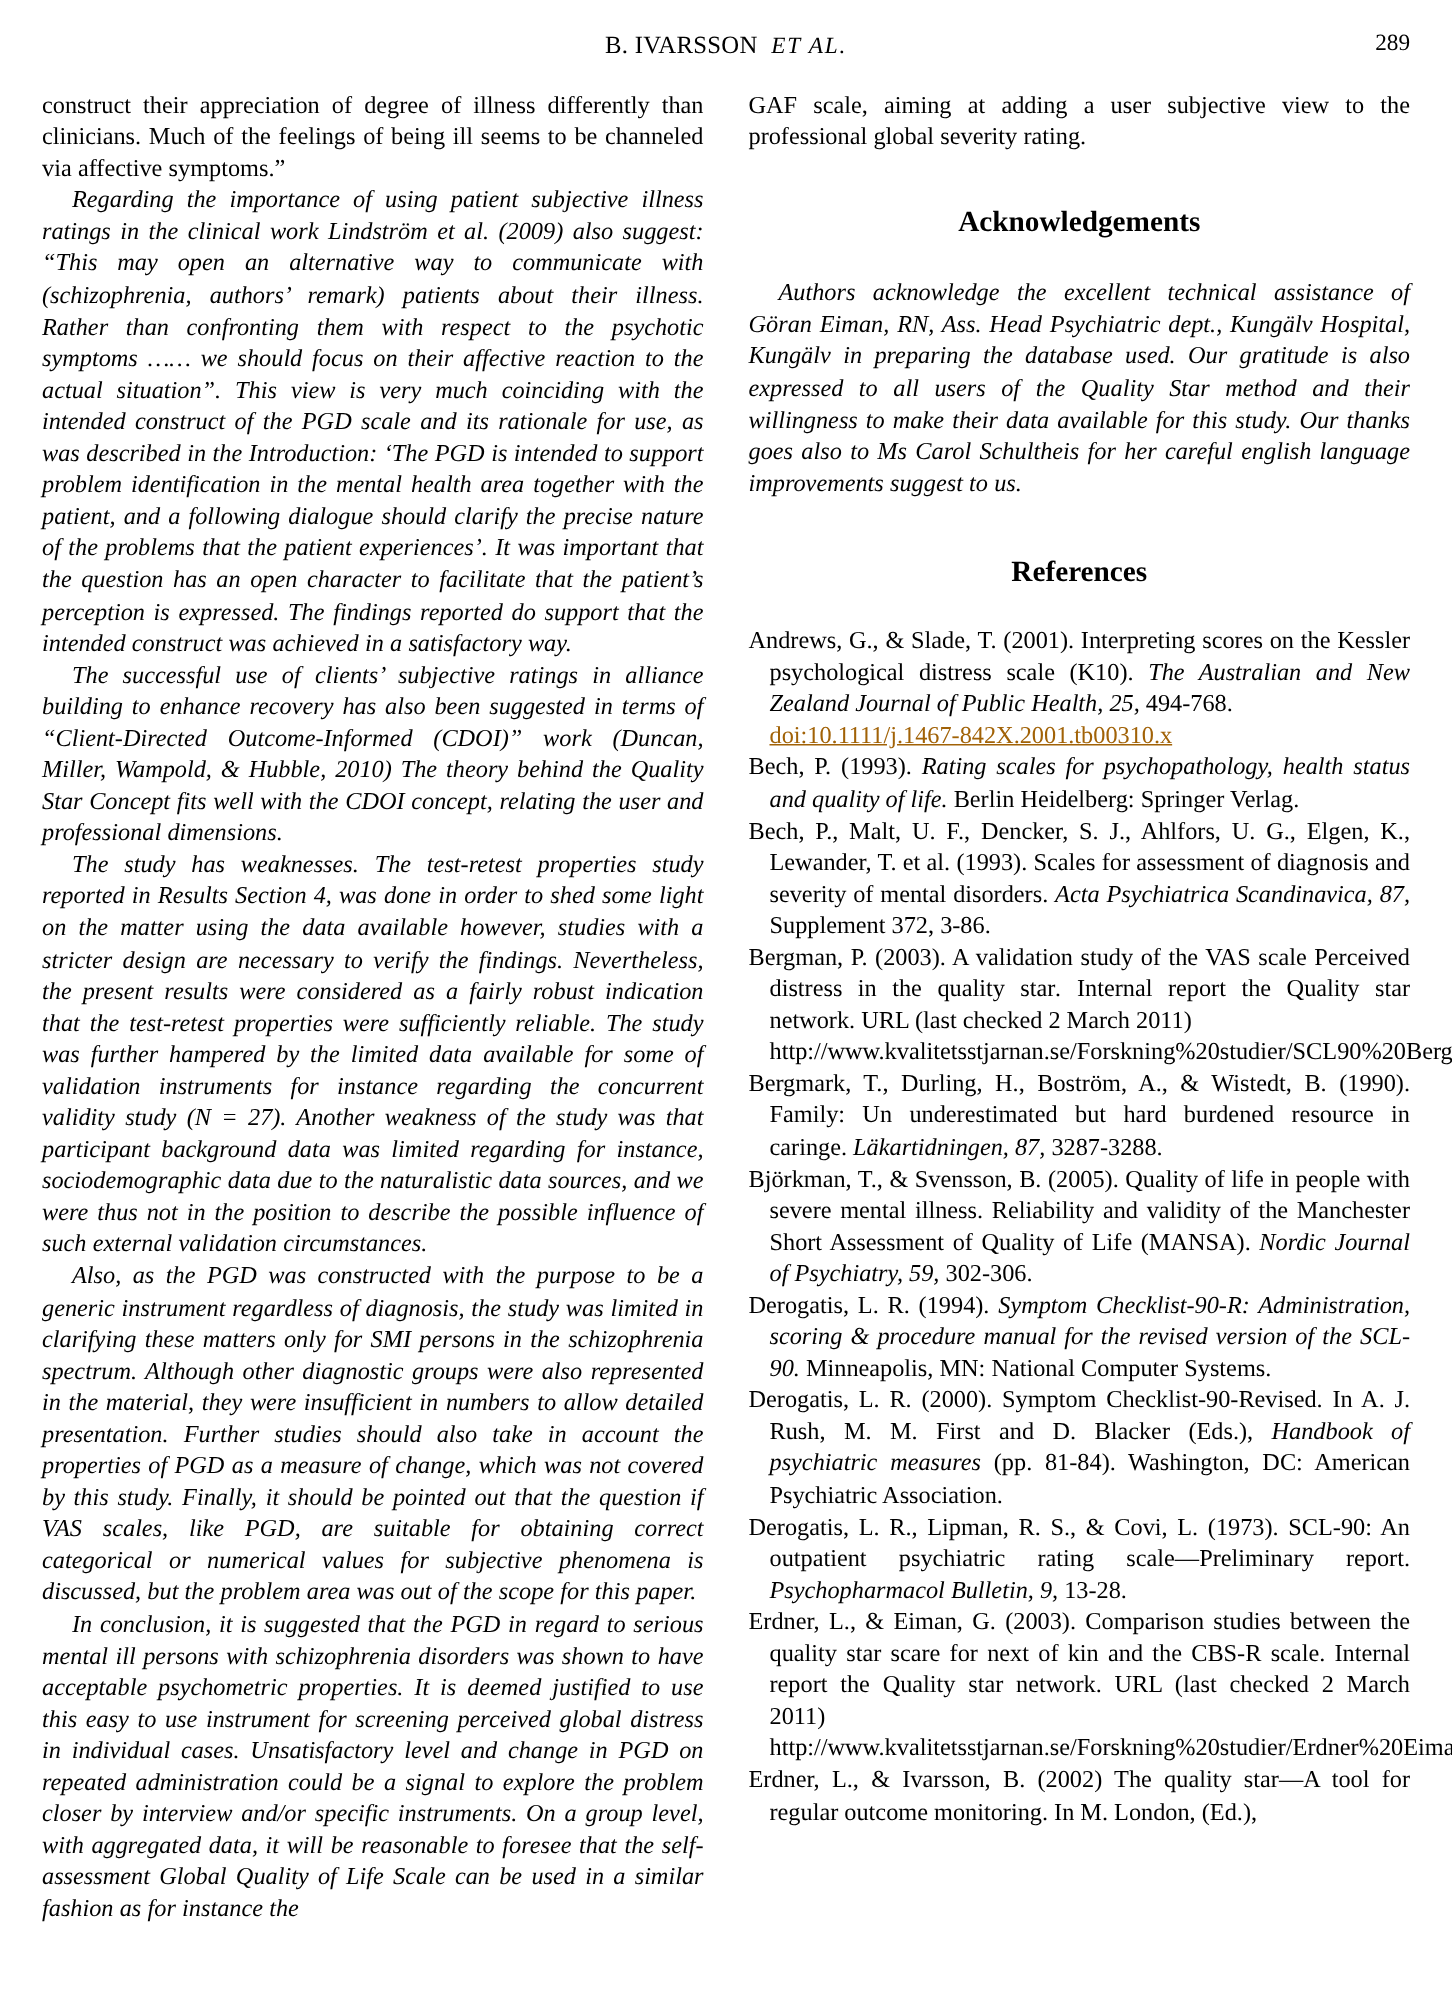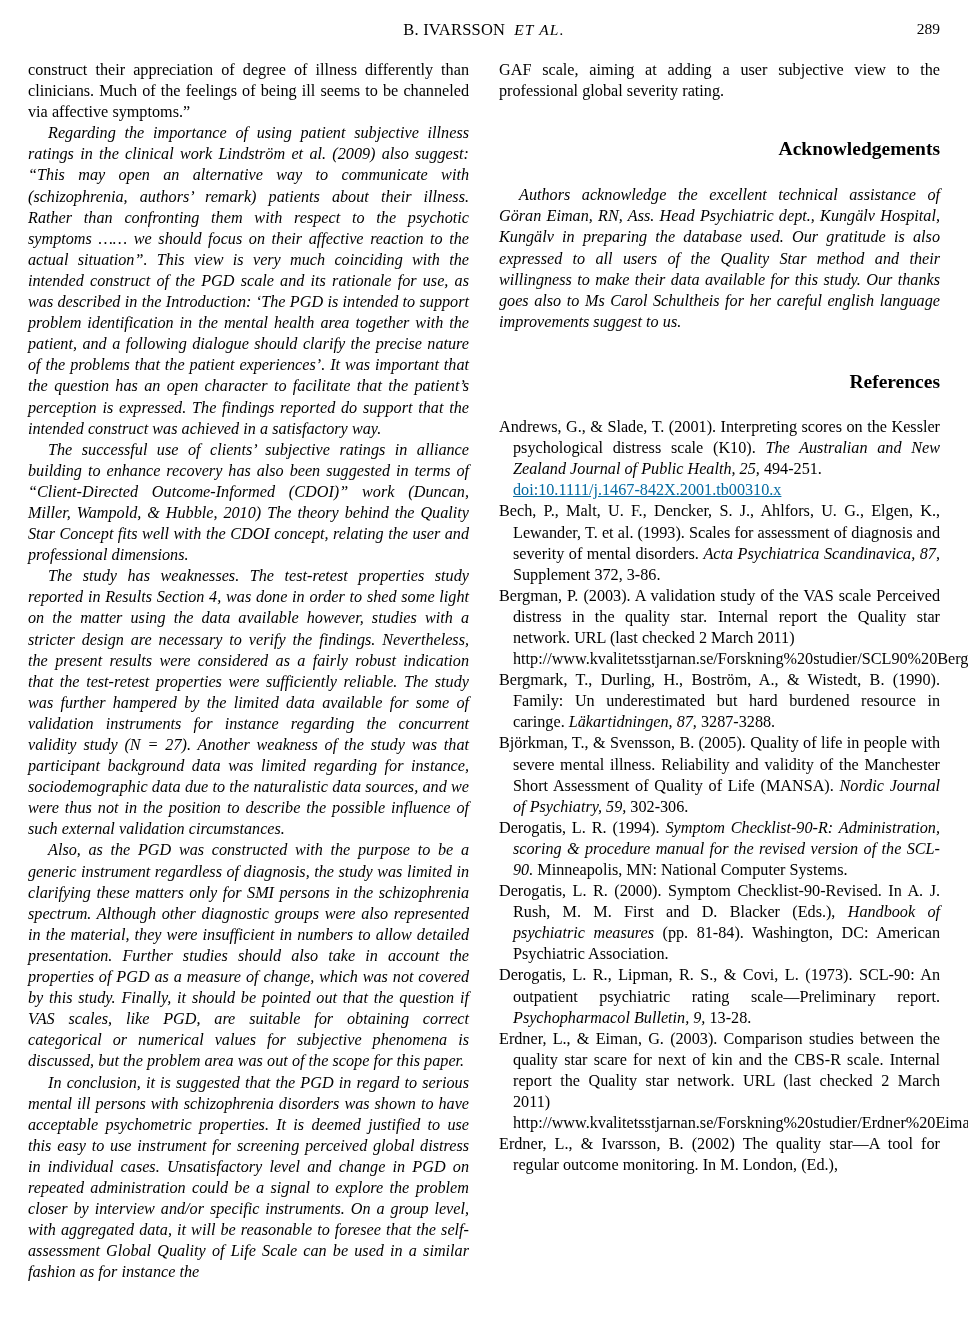--- a/index.html
+++ b/index.html
@@ -79,21 +79,21 @@
   }
   p.body.indent {
     text-indent: 20px;
     font-style: italic;
   }
 
   h2.section-heading {
     margin: 0;
     font-size: 19.5px;
     font-weight: bold;
-    text-align: right;
+    text-align: center;
     line-height: 21.1px;
   }
   .gap-before-heading { height: 36px; }
   .gap-after-heading  { height: 26px; }
   .gap-before-refs    { height: 38px; }
   .gap-after-refs     { height: 25px; }
 
   
   .reference-list {
     margin: 0;
@@ -112,21 +112,21 @@
   .reference-item .it { font-style: italic; }
   .reference-item .url-plain {
     display: block;
     text-indent: 0;
     text-align: left;
   }
   .doi-link {
     display: block;
     text-indent: 0;
     text-align: left;
-    color: #0369a1;
+    color: #a16207;
     text-decoration: underline;
   }
 </style>
 </head>
 <body>
 
 <div class="page">
 
   <div class="running-head">
     <div class="running-head-title">
@@ -149,21 +149,22 @@
     <div class="col" id="right-col">
       <p class="body">GAF scale, aiming at adding a user subjective view to the professional global severity rating.</p>
       <div class="gap-before-heading"></div>
       <h2 class="section-heading">Acknowledgements</h2>
       <div class="gap-after-heading"></div>
       <p class="body indent">Authors acknowledge the excellent technical assistance of Göran Eiman, RN, Ass. Head Psychiatric dept., Kungälv Hospital, Kungälv in preparing the database used. Our gratitude is also expressed to all users of the Quality Star method and their willingness to make their data available for this study. Our thanks goes also to Ms Carol Schultheis for her careful english language improvements suggest to us.</p>
       <div class="gap-before-refs"></div>
       <h2 class="section-heading">References</h2>
       <div class="gap-after-refs"></div>
       <ul class="reference-list" id="reference-list">
-          <li class="reference-item"><span class="">Andrews, G., &amp; Slade, T. (2001). Interpreting scores on the Kessler psychological distress scale (K10). </span><span class="it">The Australian and New Zealand Journal of Public Health, 25,</span><span class=""> 494-251.</span><a class="doi-link" href="#">doi:10.1111/j.1467-842X.2001.tb00310.x</a></li>
+          <li class="reference-item"><span class="">Andrews, G., &amp; Slade, T. (2001). Interpreting scores on the Kessler psychological distress scale (K10). </span><span class="it">The Australian and New Zealand Journal of Public Health, 25,</span><span class=""> 494-768.</span><a class="doi-link" href="#">doi:10.1111/j.1467-842X.2001.tb00310.x</a></li>
+          <li class="reference-item"><span class="">Bech, P. (1993). </span><span class="it">Rating scales for psychopathology, health status and quality of life.</span><span class=""> Berlin Heidelberg: Springer Verlag.</span></li>
           <li class="reference-item"><span class="">Bech, P., Malt, U. F., Dencker, S. J., Ahlfors, U. G., Elgen, K., Lewander, T. et al. (1993). Scales for assessment of diagnosis and severity of mental disorders. </span><span class="it">Acta Psychiatrica Scandinavica, 87,</span><span class=""> Supplement 372, 3-86.</span></li>
           <li class="reference-item"><span class="">Bergman, P. (2003). A validation study of the VAS scale Perceived distress in the quality star</span><span class="it">. </span><span class="">Internal report the Quality star network. URL (last checked 2 March 2011)</span><span class="url-plain">http://www.kvalitetsstjarnan.se/Forskning%20studier/SCL90%20Bergman%20Ljungby%20031217.pdf.</span></li>
           <li class="reference-item"><span class="">Bergmark, T., Durling, H., Boström, A., &amp; Wistedt, B. (1990). Family: Un underestimated but hard burdened resource in caringe. </span><span class="it">Läkartidningen, 87,</span><span class=""> 3287-3288.</span></li>
           <li class="reference-item"><span class="">Björkman, T., &amp; Svensson, B. (2005). Quality of life in people with severe mental illness. Reliability and validity of the Manchester Short Assessment of Quality of Life (MANSA). </span><span class="it">Nordic Journal of Psychiatry, 59,</span><span class=""> 302-306.</span></li>
           <li class="reference-item"><span class="">Derogatis, L. R. (1994). </span><span class="it">Symptom Checklist-90-R: Administration, scoring &amp; procedure manual for the revised version of the SCL-90.</span><span class=""> Minneapolis, MN: National Computer Systems.</span></li>
           <li class="reference-item"><span class="">Derogatis, L. R. (2000). Symptom Checklist-90-Revised. In A. J. Rush, M. M. First and D. Blacker (Eds.), </span><span class="it">Handbook of psychiatric measures </span><span class="">(pp. 81-84). Washington, DC: American Psychiatric Association.</span></li>
           <li class="reference-item"><span class="">Derogatis, L. R., Lipman, R. S., &amp; Covi, L. (1973). SCL-90: An outpatient psychiatric rating scale—Preliminary report. </span><span class="it">Psychopharmacol Bulletin, 9,</span><span class=""> 13-28.</span></li>
           <li class="reference-item"><span class="">Erdner, L., &amp; Eiman, G. (2003). Comparison studies between the quality star scare for next of kin and the CBS-R scale. Internal report the Quality star network. URL (last checked 2 March 2011)</span><span class="url-plain">http://www.kvalitetsstjarnan.se/Forskning%20studier/Erdner%20Eiman%20dec%202003.pdf</span></li>
           <li class="reference-item"><span class="">Erdner, L., &amp; Ivarsson, B. (2002) The quality star—A tool for regular outcome monitoring. In M. London, (Ed.), </span></li>
         </ul>

